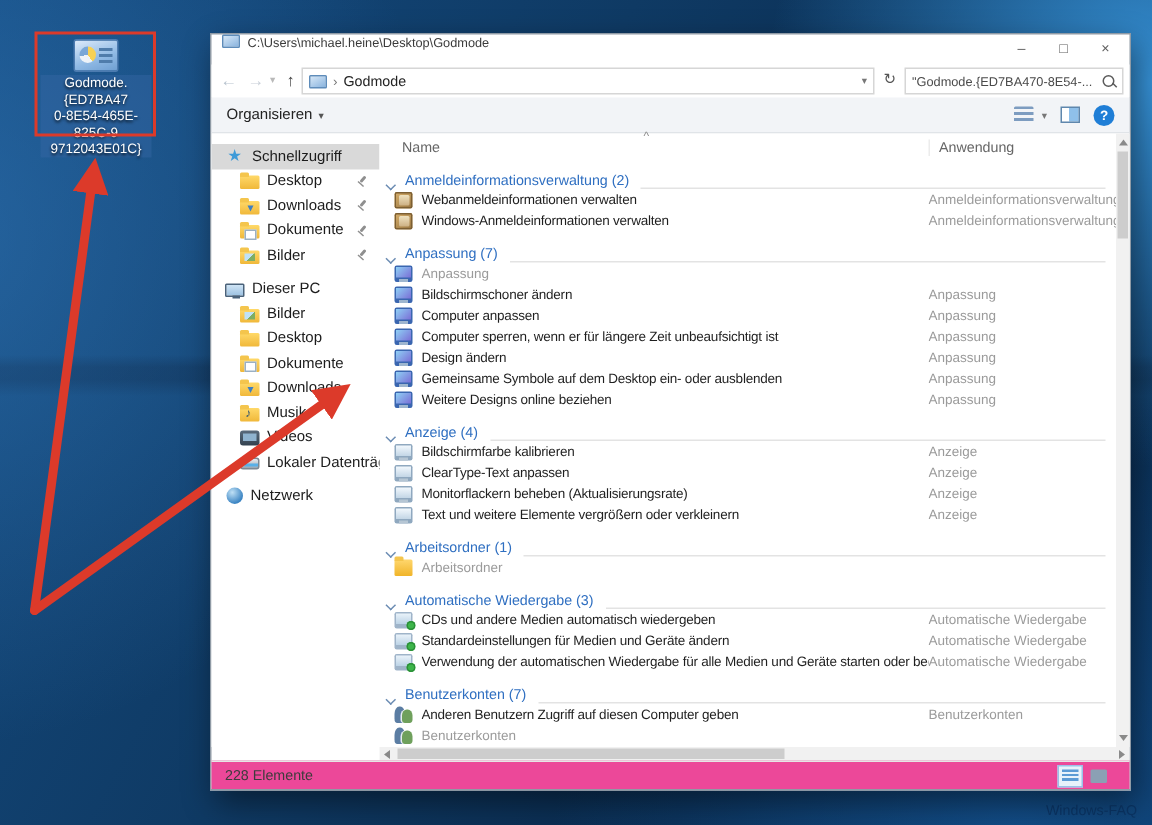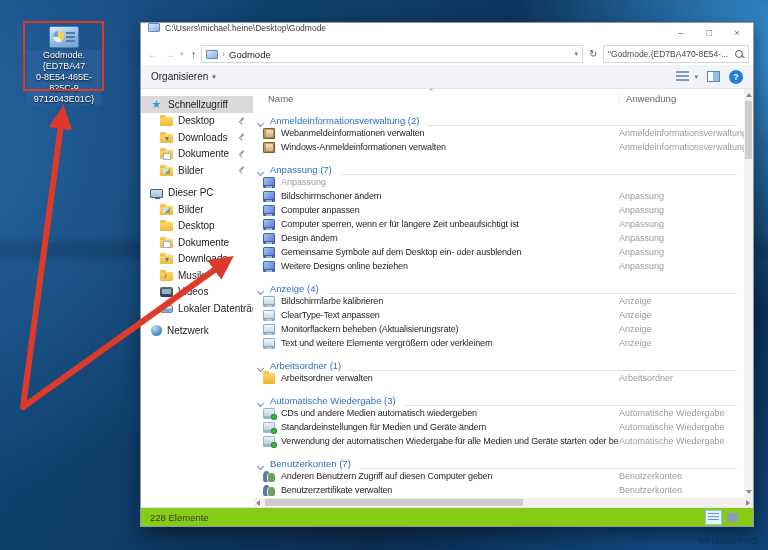--- a/index.html
+++ b/index.html
@@ -133,21 +133,21 @@
   .vthumb{position:absolute;left:1px;right:1px;top:12px;height:58px;background:#cdcdcd}
   .tri{width:0;height:0;position:absolute}
   .tup{left:1.5px;top:4px;border-left:3px solid transparent;border-right:3px solid transparent;border-bottom:4px solid #8a8a8a}
   .tdn{left:1.5px;bottom:4px;border-left:3px solid transparent;border-right:3px solid transparent;border-top:4px solid #8a8a8a}
   .hscroll{position:absolute;left:112px;right:0;top:475px;height:9px;background:#f1f1f1}
   .hthumb{position:absolute;top:1px;bottom:1px;left:12px;width:258px;background:#cdcdcd}
   .tlf{left:3px;top:1.5px;border-top:3px solid transparent;border-bottom:3px solid transparent;border-right:4px solid #8a8a8a}
   .trt{right:3px;top:1.5px;border-top:3px solid transparent;border-bottom:3px solid transparent;border-left:4px solid #8a8a8a}
   
   .status{position:absolute;left:0;right:0;top:484px;height:19px;border-top:1px solid #e5e5e5;
-    display:flex;align-items:center;font-size:9.5px;color:#3c3c3c;padding-left:9px;background:#84cc16}
+    display:flex;align-items:center;font-size:9.5px;color:#3c3c3c;padding-left:9px;background:#ec4899}
   .viewbtns{margin-left:auto;margin-right:12px;display:flex;gap:2px}
   .vb{width:17px;height:15px;display:flex;align-items:center;justify-content:center;border:1px solid transparent}
   .vb.active{border-color:#9ac1e8;background:#e7f2fb}
   .ic-details{width:11px;height:9px;background:repeating-linear-gradient(to bottom,#5b9bd5 0 1.5px,transparent 1.5px 3px)}
   .ic-thumbs{width:11px;height:9px;background:#8ba0b4;border-radius:1px}
 </style>
 </head>
 <body>
 
 <svg class="anno-svg" viewBox="0 0 768 550">
@@ -370,21 +370,20 @@
           <span class="iapp">Anzeige</span>
         </div>
 
         <div class="row ghead">
           <span class="chev"></span>
           <span class="gtext">Arbeitsordner (1)</span>
           <span class="gline"></span>
         </div>
         <div class="row item">
           <span class="ic ic-wf"></span>
-          <span class="iname">Arbeitsordner verwalten</span>
           <span class="iapp">Arbeitsordner</span>
         </div>
 
         <div class="row ghead">
           <span class="chev"></span>
           <span class="gtext">Automatische Wiedergabe (3)</span>
           <span class="gline"></span>
         </div>
         <div class="row item">
           <span class="ic ic-ap"></span>
@@ -407,21 +406,20 @@
           <span class="gtext">Benutzerkonten (7)</span>
           <span class="gline"></span>
         </div>
         <div class="row item">
           <span class="ic ic-users"></span>
           <span class="iname">Anderen Benutzern Zugriff auf diesen Computer geben</span>
           <span class="iapp">Benutzerkonten</span>
         </div>
         <div class="row item">
           <span class="ic ic-users"></span>
-          <span class="iname">Benutzerzertifikate verwalten</span>
           <span class="iapp">Benutzerkonten</span>
         </div>
 
       </div>
 
       <div class="vscroll">
         <span class="tri tup"></span>
         <div class="vthumb"></div>
         <span class="tri tdn"></span>
       </div>

